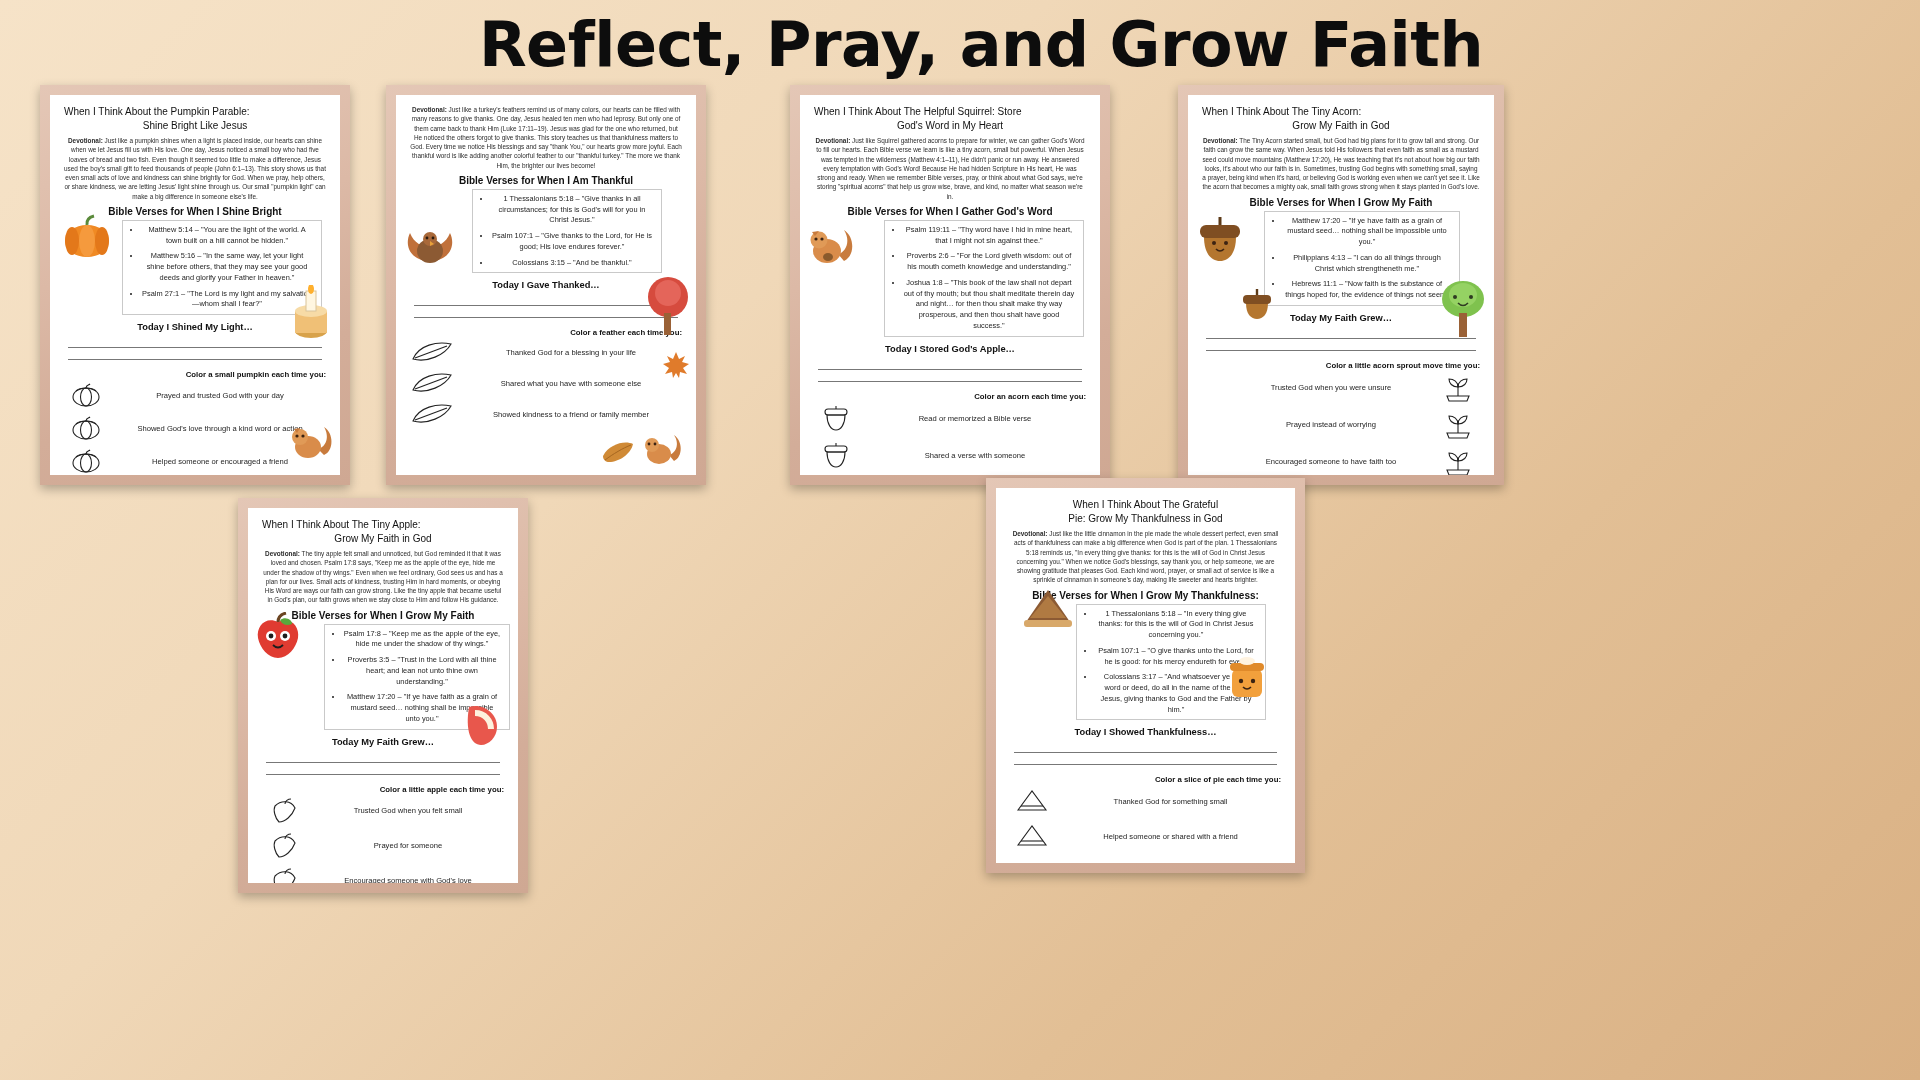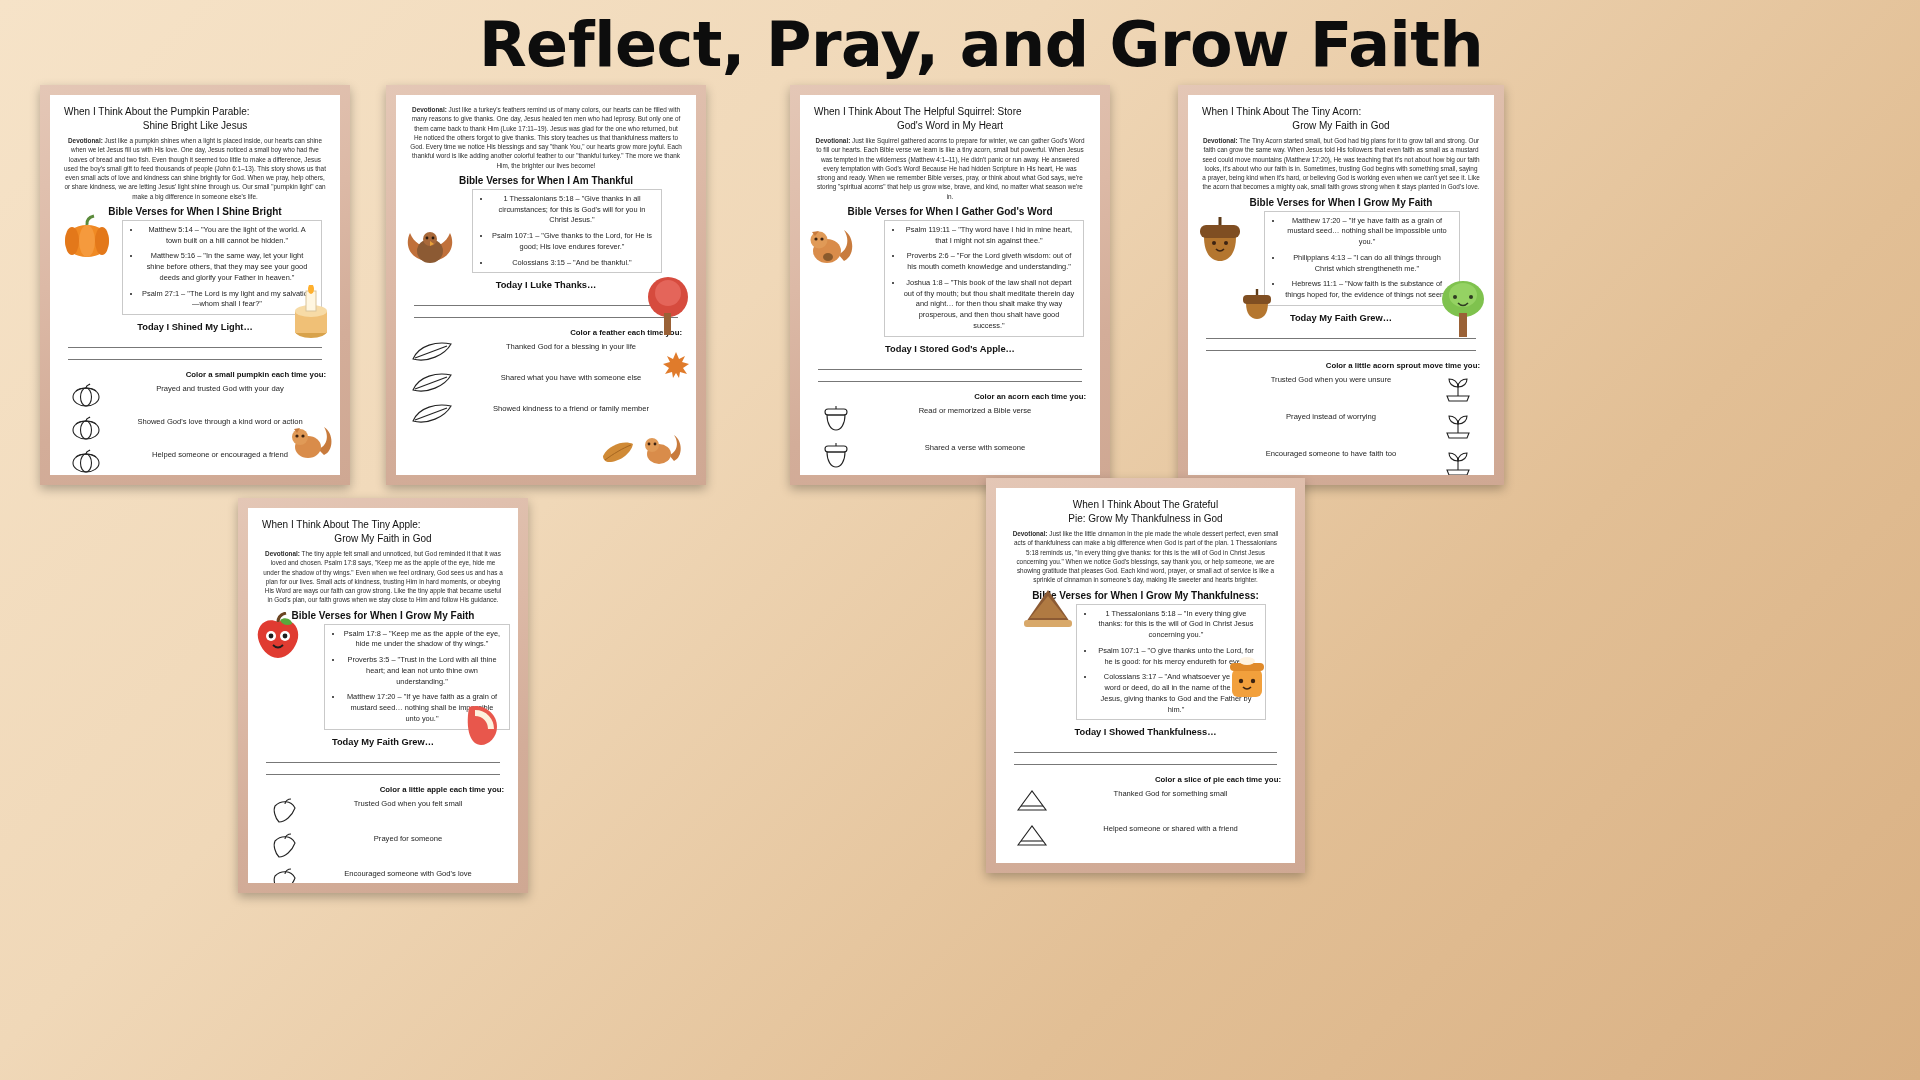--- a/index.html
+++ b/index.html
@@ -61,21 +61,21 @@
   .today{
     font-size:9.3px;font-weight:bold;text-align:center;color:#111;margin:7px 0 4px 0;
   }
   .lines{margin:2px 4px 0 4px;}
   .lines div{border-bottom:1px solid #777;height:11px;}
   .colorhead{
     font-size:7.8px;font-weight:bold;text-align:right;color:#111;margin:10px 0 4px 0;
   }
   .checkrows{position:relative;}
   .crow{
-    display:flex;align-items:flex-start;gap:6px;margin-bottom:9px;
+    display:flex;align-items:center;gap:6px;margin-bottom:9px;
   }
   .crow .ico{width:44px;flex:0 0 44px;display:flex;justify-content:center;}
   .crow .txt{flex:1;font-size:7.6px;line-height:1.45;text-align:center;color:#1d1d1d;}
   .deco{position:absolute;}
   svg{display:block;}
 </style>
 </head>
 <body>
 
 <div class="page-title">Reflect, Pray, and Grow Faith</div>
@@ -184,21 +184,21 @@
       <span>Just like a turkey's feathers remind us of many colors, our hearts can be filled with many reasons to give thanks. One day, Jesus healed ten men who had leprosy. But only one of them came back to thank Him (Luke 17:11–19). Jesus was glad for the one who returned, but He noticed the others forgot to give thanks. This story teaches us that thankfulness matters to God. Every time we notice His blessings and say "thank You," our hearts grow more joyful. Each thankful word is like adding another colorful feather to our "thankful turkey." The more we thank Him, the brighter our lives become!</span>
     </p>
     <div class="verses-head">Bible Verses for When I Am Thankful</div>
     <div class="verse-box" style="width:190px;margin-left:62px;">
       <ul>
         <li>1 Thessalonians 5:18 – "Give thanks in all circumstances; for this is God's will for you in Christ Jesus."</li>
         <li>Psalm 107:1 – "Give thanks to the Lord, for He is good; His love endures forever."</li>
         <li>Colossians 3:15 – "And be thankful."</li>
       </ul>
     </div>
-    <div class="today">Today I Luke Thanks…</div>
+    <div class="today">Today I Gave Thanked…</div>
     <div class="lines">
       <div></div>
       <div></div>
     </div>
     <div class="colorhead">Color a feather each time you:</div>
     <div class="checkrows">
       <div class="crow">
         <span class="ico">
           <svg width="42" height="22" viewBox="0 0 42 22">
               <g fill="none" stroke="#222" stroke-width="1.1">

